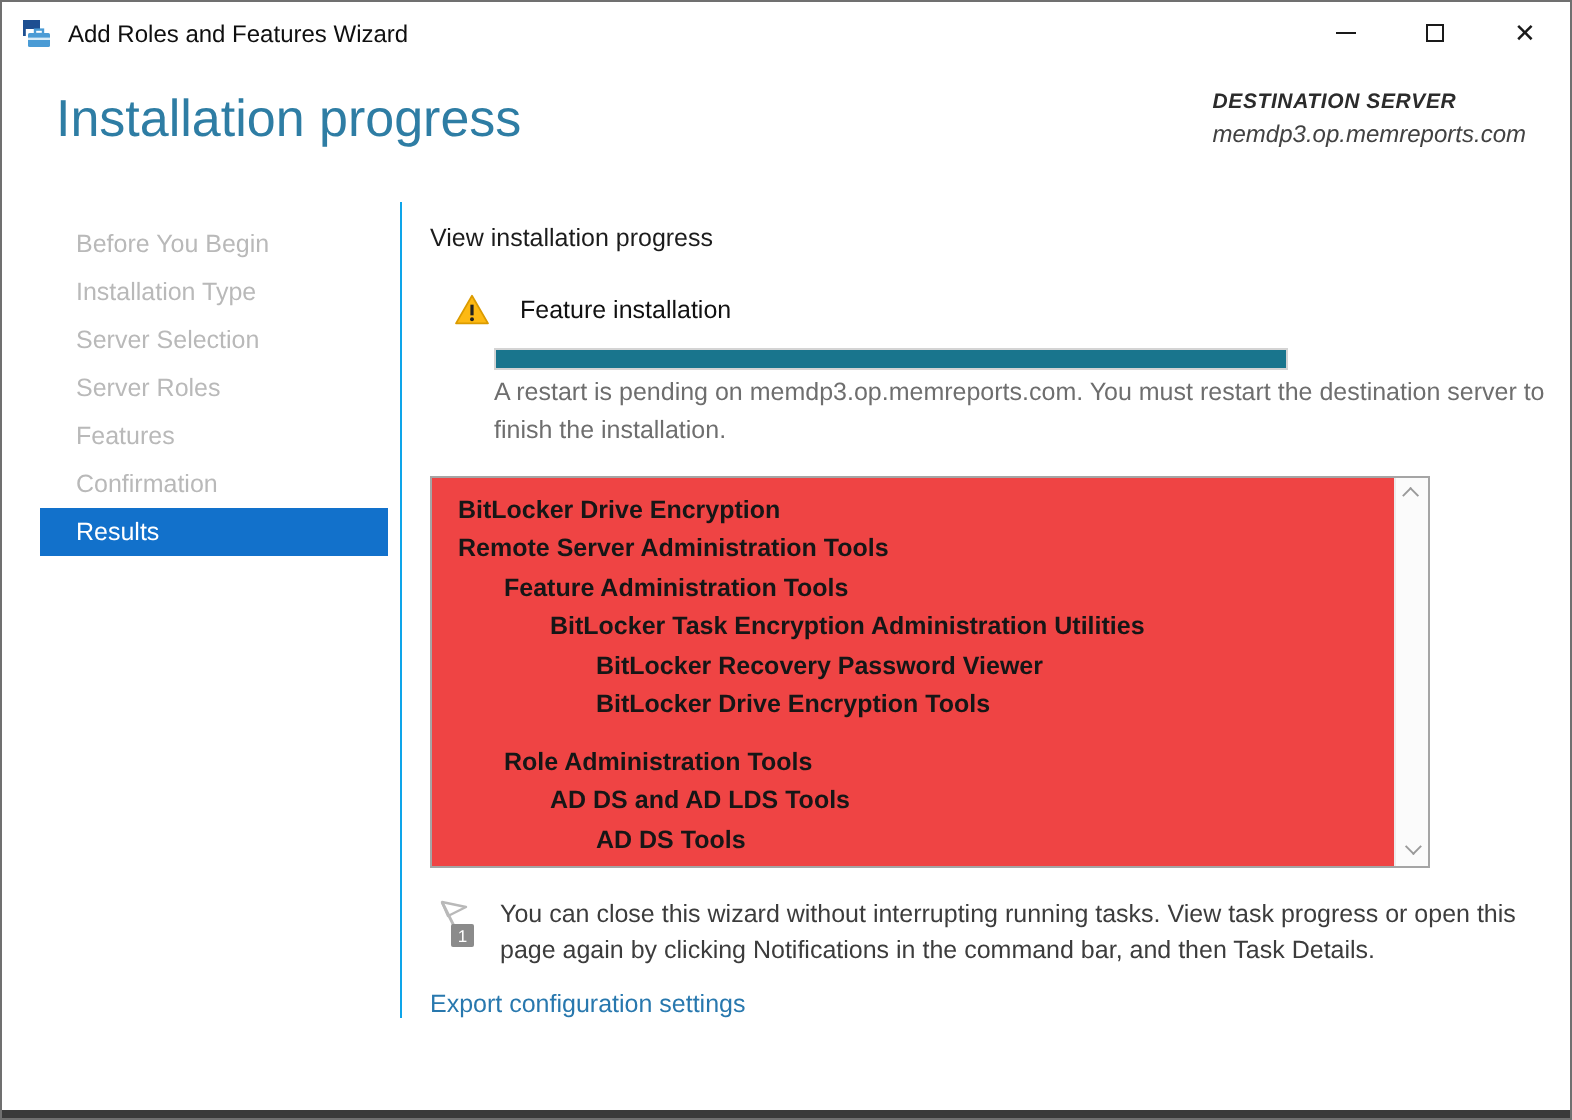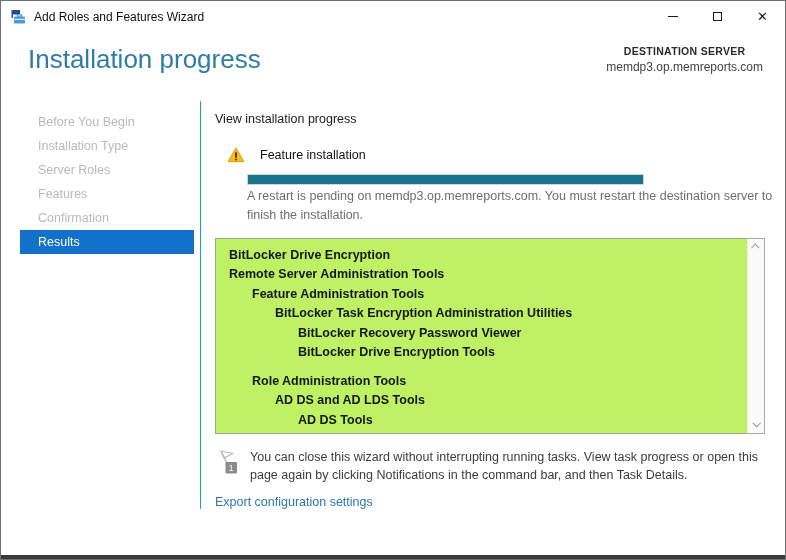--- a/index.html
+++ b/index.html
@@ -14,40 +14,40 @@
   .title-icon { width:16px; height:16px; margin-left:9px; flex:0 0 auto; }
   .title-text { margin-left:8px; font-size:12px; color:#0f0f0f; }
   .controls { margin-left:auto; display:flex; height:100%; }
   .ctrl { width:45px; display:flex; align-items:center; justify-content:center; cursor:default; }
   .glyph-min { width:10px; height:1px; background:#1a1a1a; display:block; }
   .glyph-max { width:9px; height:9px; border:1px solid #1a1a1a; display:block; }
   .glyph-close { font-size:13px; color:#1a1a1a; line-height:1; }
   
   .header { height:69px; position:relative; background:#fff; }
   .page-title { position:absolute; left:27px; top:12px; font-size:26px; font-weight:300; color:#2e7da4; }
-  .dest { position:absolute; right:22px; top:13px; text-align:center; }
+  .dest { position:absolute; right:22px; top:13px; text-align:left;font-style:italic; }
   .dest-label { font-size:10.5px; font-weight:bold; color:#2b2b2b; letter-spacing:.3px; }
   .dest-server { font-size:12px; color:#424242; margin-top:3px; }
   
   .body-row { display:flex; height:408px; }
   .sidebar { width:200px; flex:0 0 auto; border-right:1px solid #0ea5e9; padding-top:9px; }
   .nav-item { height:24px; line-height:24px; margin:0 7px 0 19px; width:174px;
               padding-left:18px; font-size:12.5px; color:#b9b9b9; cursor:default; }
   .nav-item.active { background:#1271cb; color:#ffffff; }
   .content { flex:1; padding:11px 19px 0 14px; position:relative; }
   .section-title { font-size:12.5px; color:#1c1c1c; }
   .warn-row { margin-top:21px; display:flex; align-items:center; padding-left:12px; }
   .warn-icon { width:18px; height:16px; margin-right:6px; flex:0 0 auto; }
   .warn-title { font-size:12.5px; color:#111; padding-left:9px; }
   .progress { margin:11px 0 0 32px; width:397px; height:11px; border:1px solid #d4d4d4; background:#e9e9e9; }
   .progress-fill { width:100%; height:100%; background:#19758d; }
   .restart-msg { margin:2px 0 0 32px; width:540px; font-size:12.5px; line-height:1.5; color:#6e6e6e; }
   
-  .listbox { margin-top:13px; width:550px; height:196px; border:1px solid #a5a5a5;
-             background:#bef264; position:relative; padding:7px 0; overflow:hidden; }
+  .listbox { margin-top:13px; width:500px; height:196px; border:1px solid #a5a5a5;
+             background:#ef4444; position:relative; padding:7px 0; overflow:hidden; }
   .list-row { font-size:12.5px; font-weight:bold; color:#161616; line-height:19.5px; white-space:nowrap; }
   .i0 { padding-left:13px; } .i1 { padding-left:36px; } .i2 { padding-left:59px; } .i3 { padding-left:82px; }
   .list-gap { height:9px; }
   .scrollbar { position:absolute; top:0; right:0; width:17px; height:100%;
                background:#fbfbfb; border-left:1px solid #ececec; }
   .sb-btn { position:absolute; left:0; width:16px; height:17px; display:flex; align-items:center; justify-content:center; }
   .sb-up { top:0; } .sb-down { bottom:0; }
   .chev { width:6px; height:6px; border-left:1px solid #9a9a9a; border-top:1px solid #9a9a9a; display:block; }
   .chev.up { transform:rotate(45deg) translateY(1px); }
   .chev.down { transform:rotate(225deg) translateY(1px); }
@@ -99,20 +99,21 @@
       <div class="dest-label">DESTINATION SERVER</div>
       <div class="dest-server">memdp3.op.memreports.com</div>
     </div>
   </div>
 
   <div class="body-row">
 
     <div class="sidebar">
       <div class="nav-item">Before You Begin</div>
       <div class="nav-item">Installation Type</div>
+      <div class="nav-item">Server Selection</div>
       <div class="nav-item">Server Roles</div>
       <div class="nav-item">Features</div>
       <div class="nav-item">Confirmation</div>
       <div class="nav-item active">Results</div>
     </div>
 
     <div class="content">
       <div class="section-title">View installation progress</div>
 
       <div class="warn-row">

